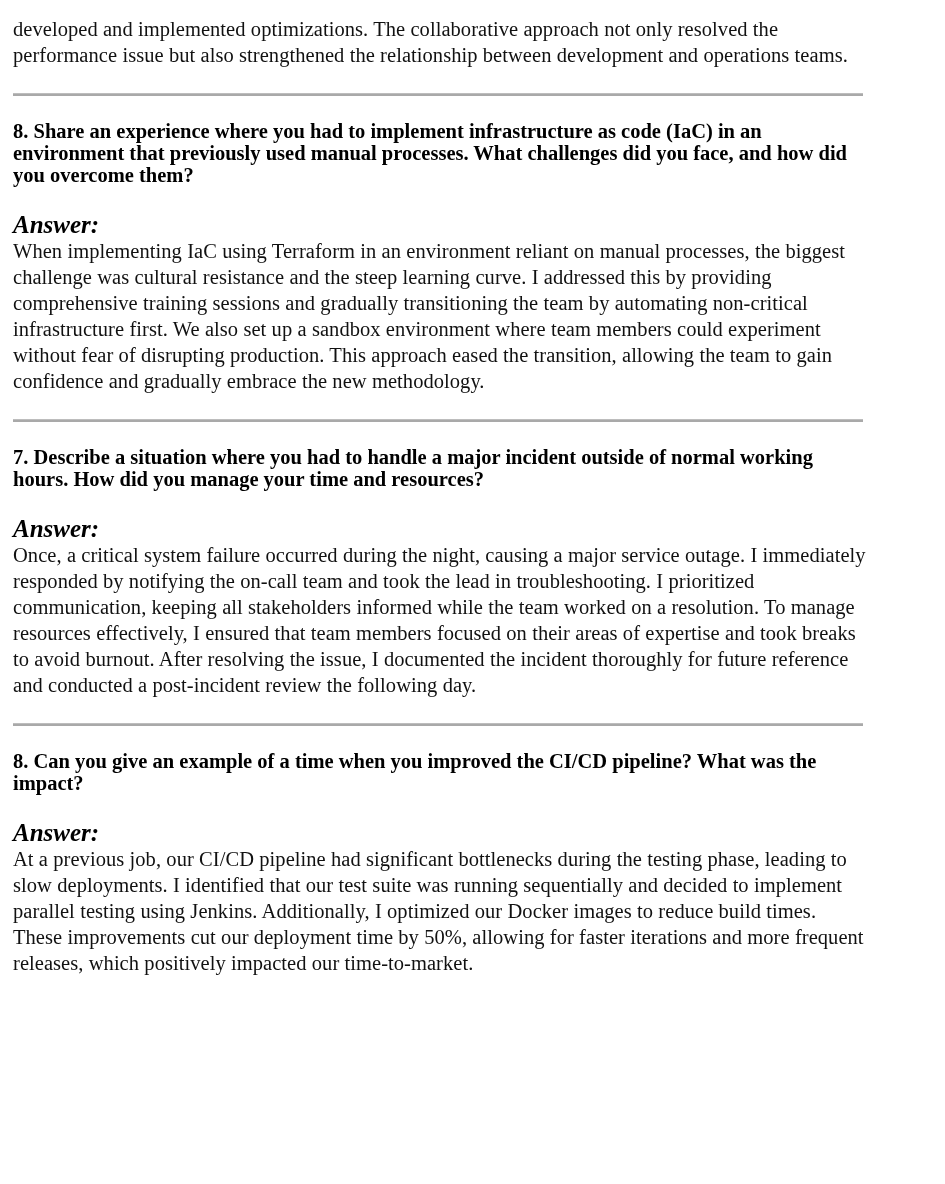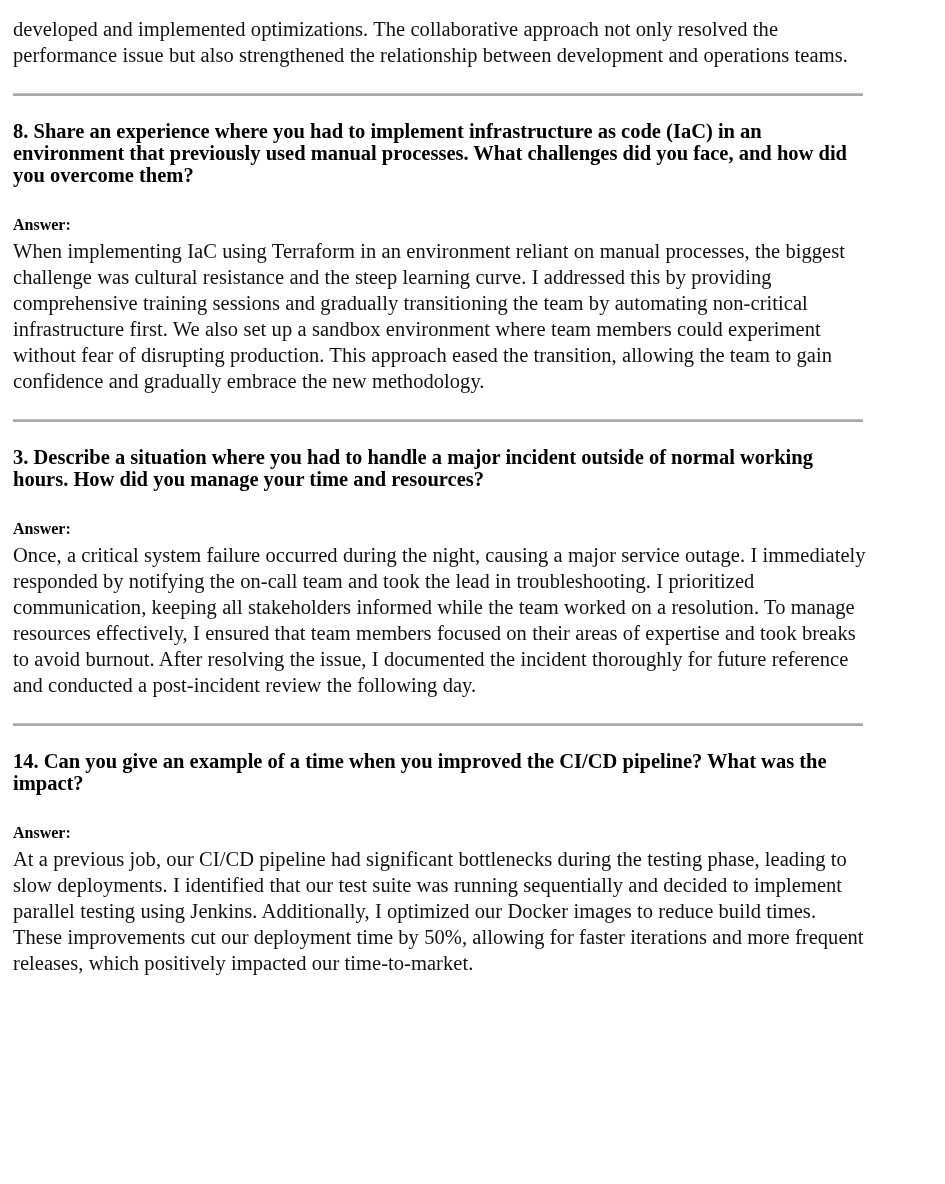--- a/index.html
+++ b/index.html
@@ -39,24 +39,25 @@
   .q-heading {
     margin: 0;
     font-size: 20.5px;
     line-height: 22px;
     font-weight: bold;
     color: #000000;
     width: 845px;
   }
   .answer-label {
     margin: 0;
-    font-size: 16px;
+    font-size: 25px;
     line-height: 26px;
     font-weight: bold;
     color: #000000;
+    font-style: italic;
   }
   .spacer-line {
     height: 26px;
   }
   .rule-wrap {
     height: 52px;
     display: flex;
     align-items: center;
   }
   hr.section-rule {
@@ -94,31 +95,31 @@
       <div class="spacer-line"></div>
       <p class="answer-label">Answer:</p>
       <p class="body-text">When implementing IaC using Terraform in an environment reliant on manual processes, the biggest challenge was cultural resistance and the steep learning curve. I addressed this by providing comprehensive training sessions and gradually transitioning the team by automating non-critical infrastructure first. We also set up a sandbox environment where team members could experiment without fear of disrupting production. This approach eased the transition, allowing the team to gain confidence and gradually embrace the new methodology.</p>
     </div>
 
     <div class="rule-wrap">
       <hr class="section-rule">
     </div>
 
     <div class="qa-block">
-      <p class="q-heading">3. Describe a situation where you had to handle a major incident outside of normal working hours. How did you manage your time and resources?</p>
+      <p class="q-heading">7. Describe a situation where you had to handle a major incident outside of normal working hours. How did you manage your time and resources?</p>
       <div class="spacer-line"></div>
       <p class="answer-label">Answer:</p>
       <p class="body-text">Once, a critical system failure occurred during the night, causing a major service outage. I immediately responded by notifying the on-call team and took the lead in troubleshooting. I prioritized communication, keeping all stakeholders informed while the team worked on a resolution. To manage resources effectively, I ensured that team members focused on their areas of expertise and took breaks to avoid burnout. After resolving the issue, I documented the incident thoroughly for future reference and conducted a post-incident review the following day.</p>
     </div>
 
     <div class="rule-wrap">
       <hr class="section-rule">
     </div>
 
     <div class="qa-block">
-      <p class="q-heading">14. Can you give an example of a time when you improved the CI/CD pipeline? What was the impact?</p>
+      <p class="q-heading">8. Can you give an example of a time when you improved the CI/CD pipeline? What was the impact?</p>
       <div class="spacer-line"></div>
       <p class="answer-label">Answer:</p>
       <p class="body-text">At a previous job, our CI/CD pipeline had significant bottlenecks during the testing phase, leading to slow deployments. I identified that our test suite was running sequentially and decided to implement parallel testing using Jenkins. Additionally, I optimized our Docker images to reduce build times. These improvements cut our deployment time by 50%, allowing for faster iterations and more frequent releases, which positively impacted our time-to-market.</p>
     </div>
 
   </div>
 </div>
 
 </body></html>

